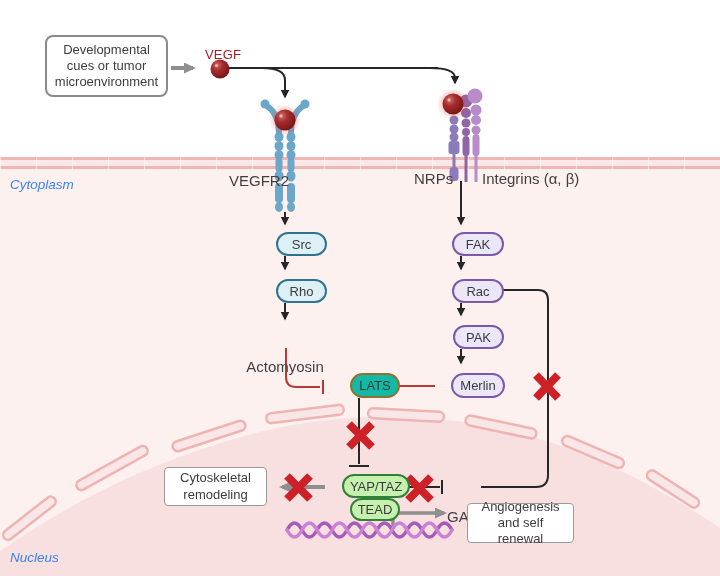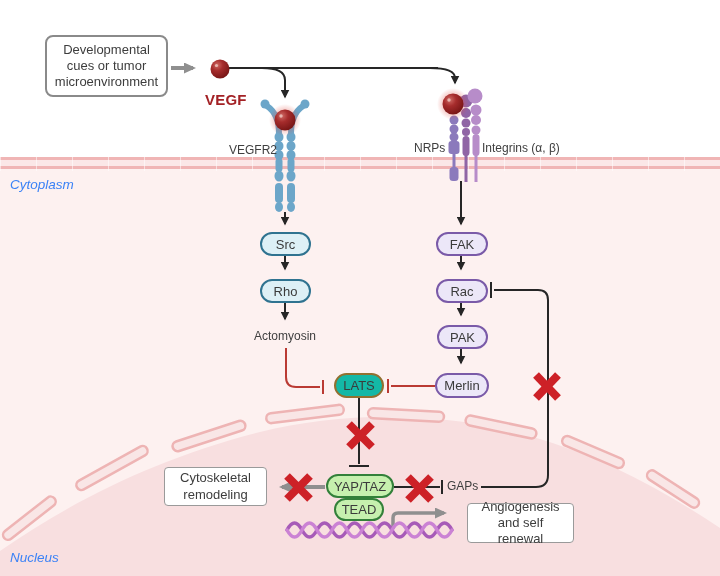--- a/index.html
+++ b/index.html
@@ -10,31 +10,31 @@
     color:#3f3f3f;
   }
   
   #cytoplasm-bg{position:absolute;left:0;top:164px;width:720px;height:412px;background:#fdf1f0;}
   #membrane{position:absolute;left:0;top:156px;width:720px;height:15px;
     background:linear-gradient(#ffffff 0 1px,#f0b5b5 1px 4px,#fbe7e7 4px 10px,#f0b5b5 10px 13px,#fdf1f0 13px 15px);}
   #membrane .ticks{position:absolute;inset:0;
     background:repeating-linear-gradient(90deg,rgba(255,255,255,.55) 0 1px,transparent 1px 36px);}
   svg{position:absolute;left:0;top:0;}
   
-  .lbl{position:absolute;font-size:12px;line-height:1.15;white-space:nowrap;}
+  .lbl{position:absolute;font-size:15px;line-height:1.15;white-space:nowrap;margin-top:28px;}
   .comp-lbl{position:absolute;font-size:13.5px;font-style:italic;color:#3b82f6;}
-  .vegf-lbl{position:absolute;font-size:15px;font-weight:bold;color:#a32125;letter-spacing:.2px;margin-top:44px;}
+  .vegf-lbl{position:absolute;font-size:13px;font-weight:normal;color:#a32125;letter-spacing:.2px;}
   
   .box{position:absolute;box-sizing:border-box;background:#ffffff;border:2px solid #8a8a8a;
        border-radius:8px;display:flex;align-items:center;justify-content:center;text-align:center;
        font-size:13px;line-height:1.25;color:#3d3d3d;padding:2px 20px;}
   .box.thin{border-width:1.5px;border-radius:4px;border-color:#9a9a9a;}
   
   .pill{position:absolute;box-sizing:border-box;border-radius:999px;border:2px solid;
-        display:flex;align-items:center;justify-content:center;font-size:13px;color:#3b3b3b;}
+        display:flex;align-items:center;justify-content:center;font-size:13px;color:#3b3b3b;margin-left:16px;}
   .teal  {background:#ddf0f6;border-color:#2f7390;}
   .purple{background:#ece7f8;border-color:#7a5aa8;}
   .gold  {background:#14b8a6;border-color:#927030;}
   .green {background:#c6f0ae;border-color:#33803a;border-radius:12px;}
 </style>
 </head>
 <body>
 
 <div id="stage">
 

